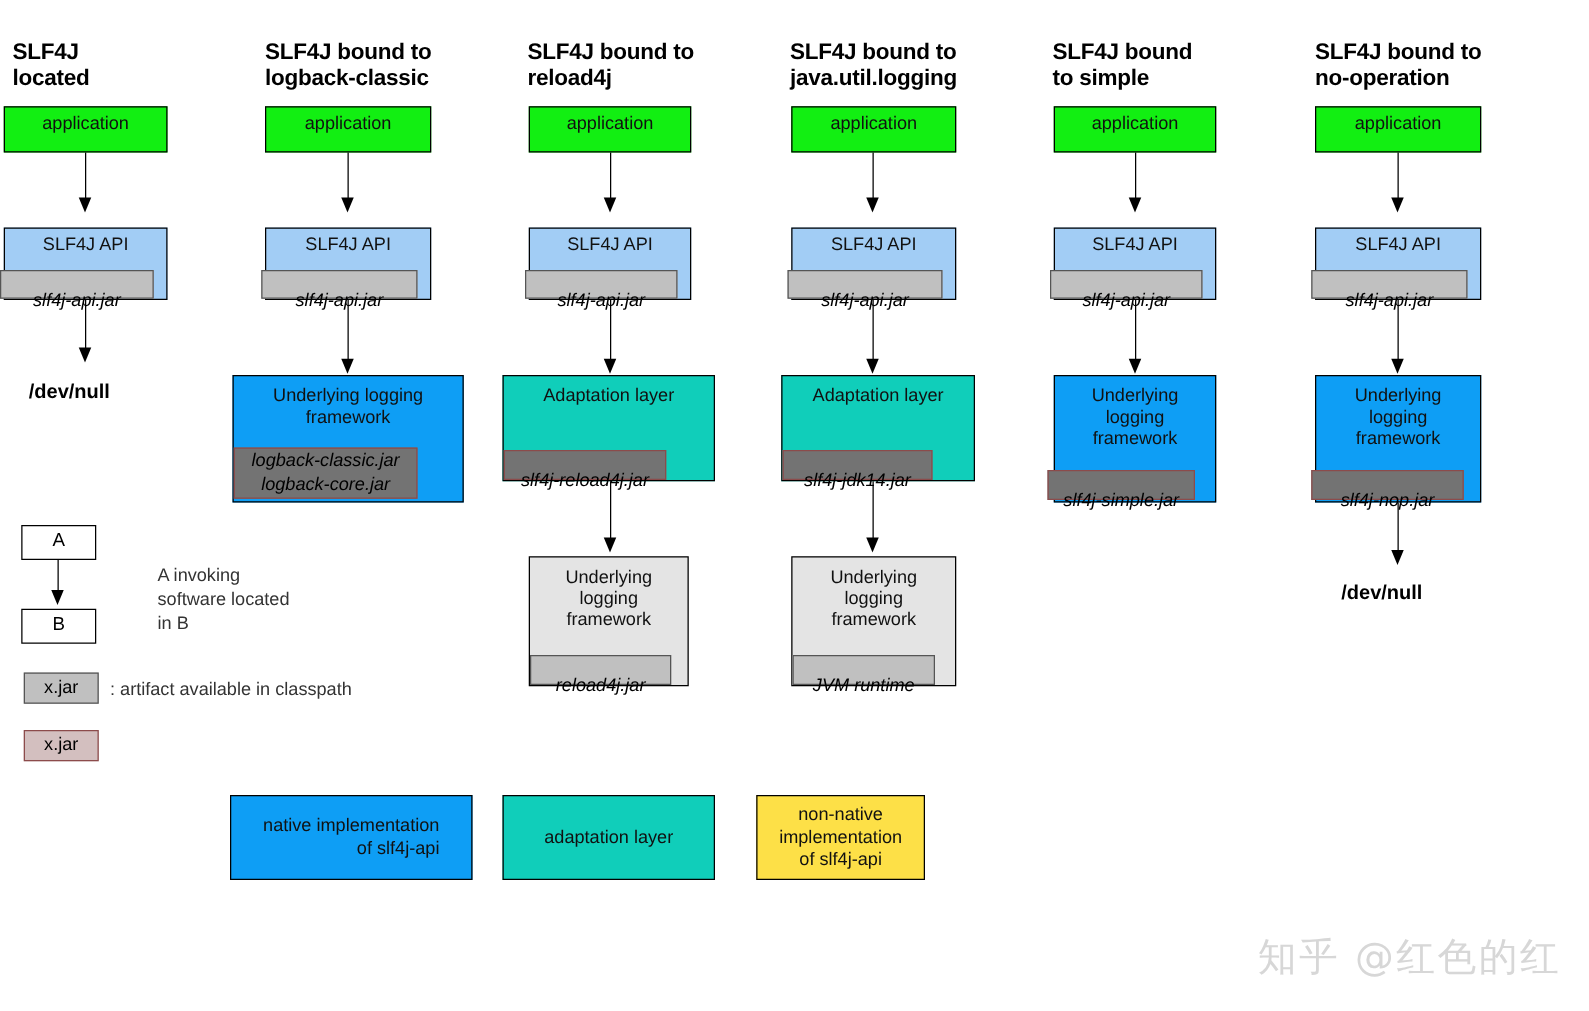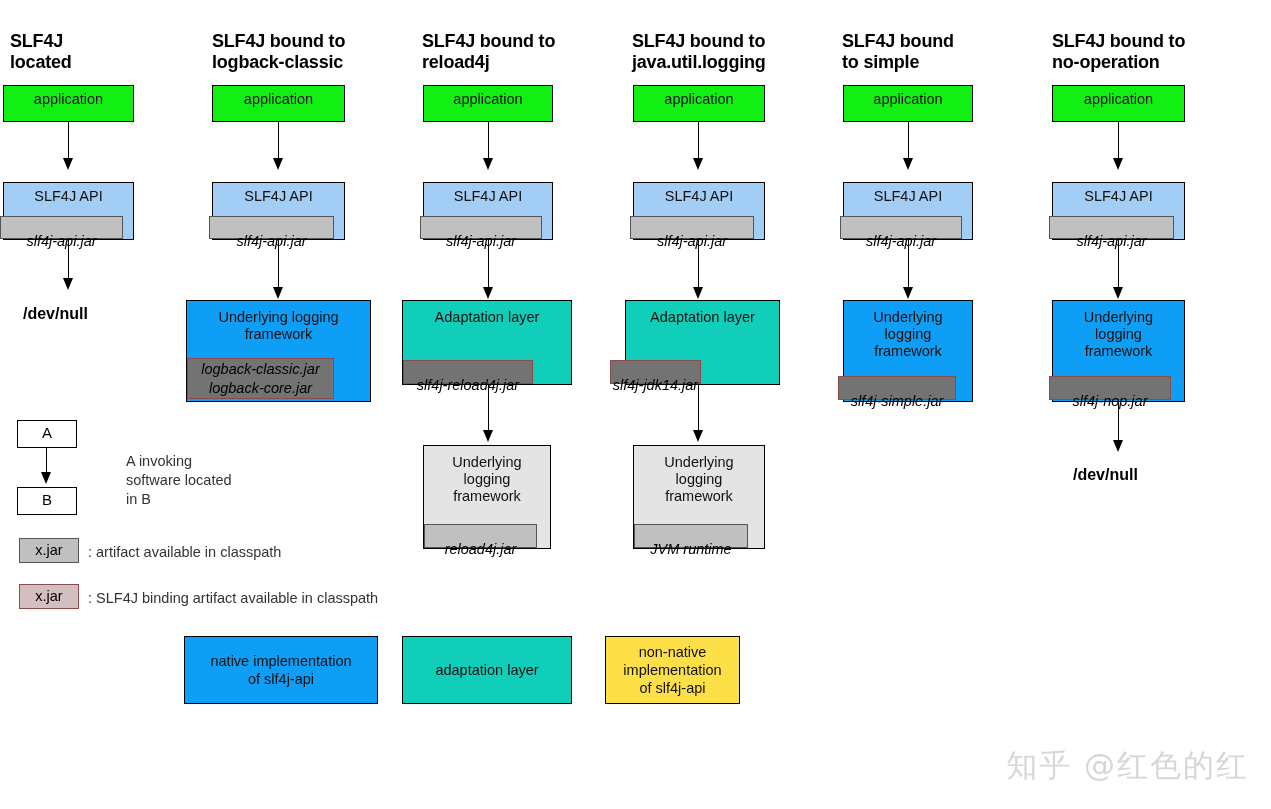--- a/index.html
+++ b/index.html
@@ -266,21 +266,21 @@
     <span class="node-label">SLF4J API</span>
   </div>
   <div class="jar" style="left:630px; top:216px; width:124px; height:23px;">slf4j-api.jar</div>
 
   <div class="arrow-line" style="left:698px; top:240px; height:50px;"></div>
   <div class="arrow-head" style="left:693px; top:287px;"></div>
 
   <div class="node adaptteal" style="left:625px; top:300px; width:155px; height:85px;">
     <span class="node-label" style="padding-top:8px;">Adaptation layer</span>
   </div>
-  <div class="jar binding" style="left:610px; top:360px; width:91px; height:24px;">slf4j-jdk14.jar</div>
+  <div class="jar binding" style="left:626px; top:360px; width:120px; height:24px;">slf4j-jdk14.jar</div>
 
   <div class="arrow-line" style="left:698px; top:385px; height:48px;"></div>
   <div class="arrow-head" style="left:693px; top:430px;"></div>
 
   <div class="node lightgray" style="left:633px; top:445px; width:132px; height:104px;">
     <span class="node-label" style="padding-top:8px;">Underlying
 logging
 framework</span>
   </div>
   <div class="jar" style="left:634px; top:524px; width:114px; height:24px;">JVM runtime</div>
@@ -342,23 +342,22 @@
   <div class="arrow-head" style="left:41px; top:472px;"></div>
   <div class="legend-box" style="left:17px; top:487px; width:60px; height:28px;">B</div>
   <div class="legend-text" style="left:87px; top:452px; width:160px;margin-left:39px;">A invoking
 software located
 in B</div>
 
   <div class="legend-chip" style="left:19px; top:538px; width:60px; height:25px;">x.jar</div>
   <div class="legend-caption" style="left:88px; top:543px;">: artifact available in classpath</div>
 
   <div class="legend-chip binding" style="left:19px; top:584px; width:60px; height:25px;">x.jar</div>
-  <div class="legend-caption" style="left:88px; top:589px;">: SLF4J binding artifact available in classpath</div>
-
-  <div class="key-box native" style="left:184px; top:636px; width:194px; height:68px;">native implementation
+
+  <div class="key-box native" style="left:184px; top:636px; width:194px; height:68px;text-align:right;">native implementation
 of slf4j-api</div>
   <div class="key-box adapt" style="left:402px; top:636px; width:170px; height:68px;">adaptation layer</div>
   <div class="key-box nonnative" style="left:605px; top:636px; width:135px; height:68px;">non-native
 implementation
 of slf4j-api</div>
 
   <div class="watermark">知乎 @红色的红</div>
 
 </div>
 

